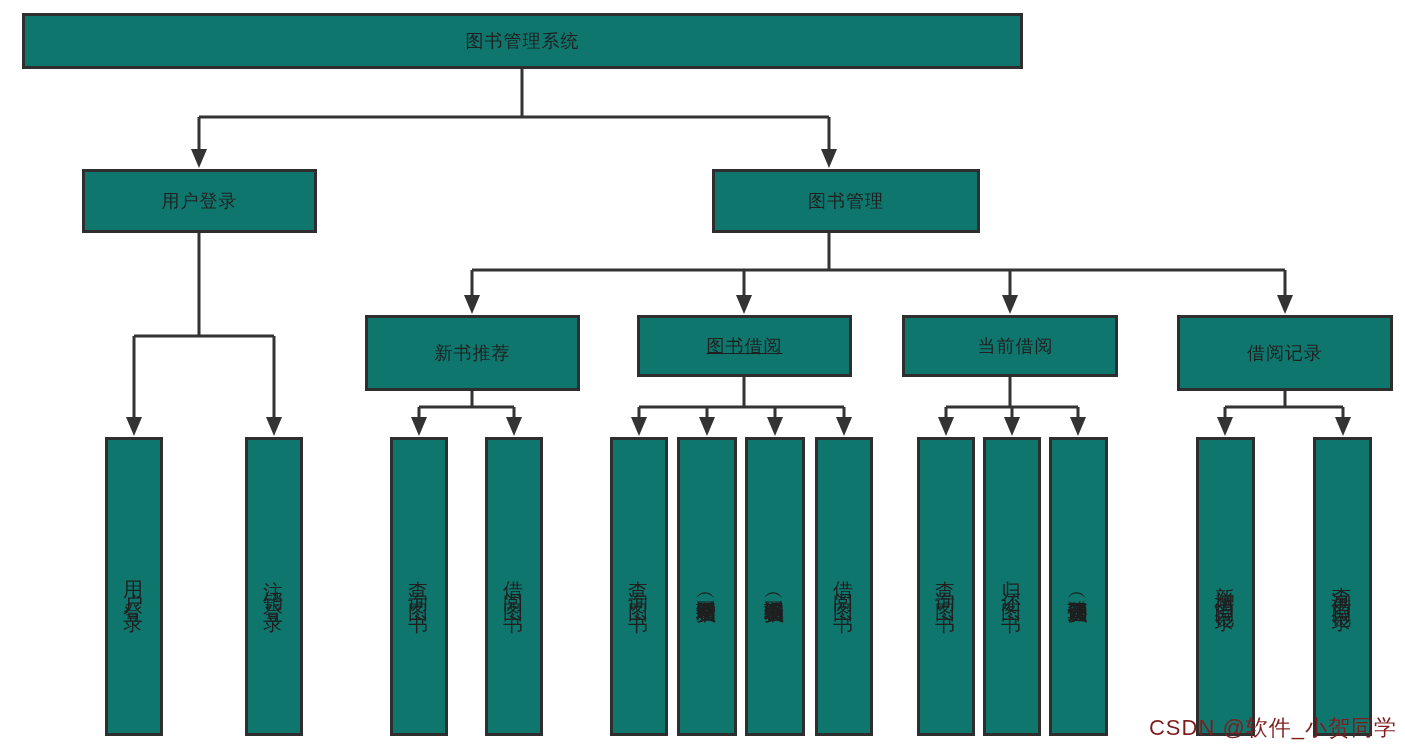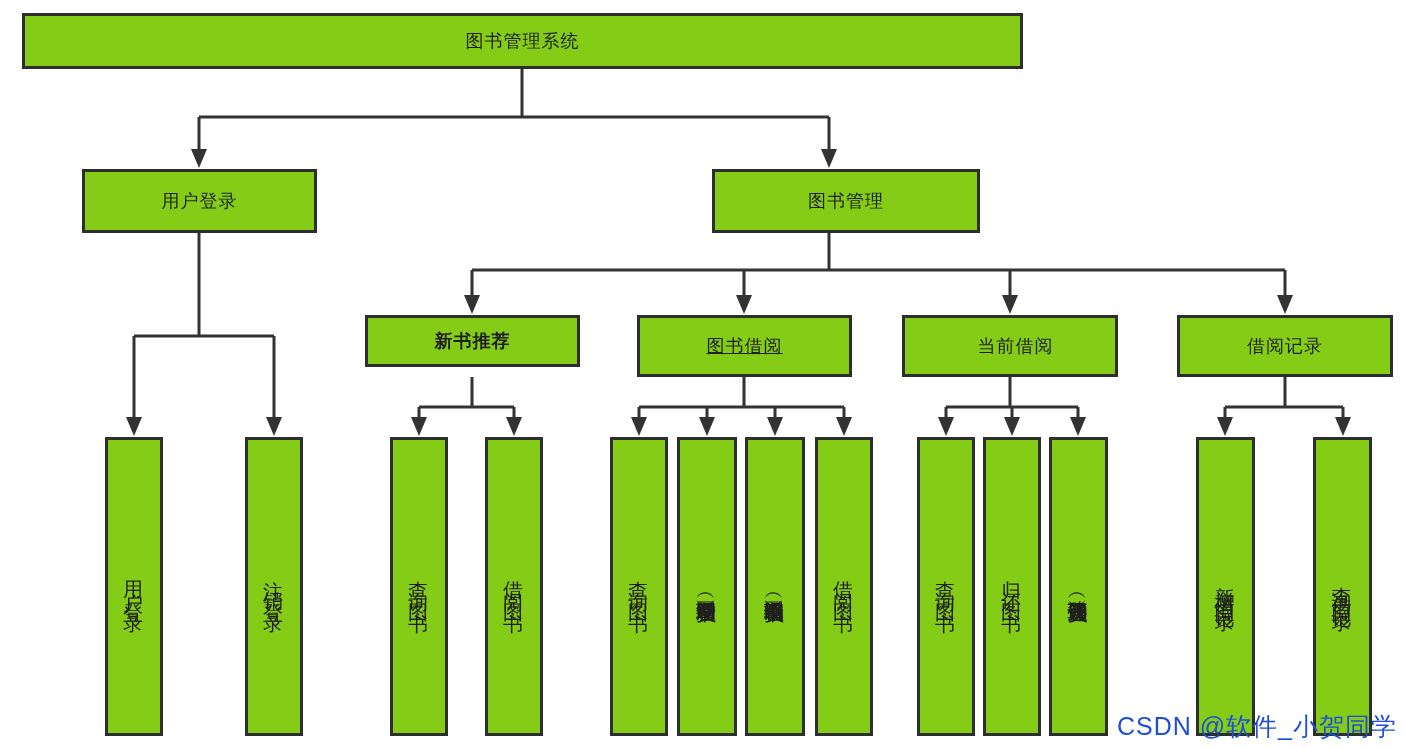--- a/index.html
+++ b/index.html
@@ -7,43 +7,43 @@
     position:relative;
     width:1405px;height:747px;
     background:#ffffff;
     font-family:"Liberation Sans","DejaVu Sans",sans-serif;
     overflow:hidden;
   }
   .wires{position:absolute;left:0;top:0;z-index:1;}
   .box{
     position:absolute;
     box-sizing:border-box;
-    background:#84cc16;
+    background:#0f766e;
     border:3px solid #2e2e2e;
     display:flex;align-items:center;justify-content:center;
     color:#1f1f1f;
     font-size:18px;
     letter-spacing:1px;
     z-index:2;
     text-align:center;
   }
   .leaf{
     writing-mode:vertical-rl;
     text-orientation:mixed;
     font-size:20px;
     top:437px;height:299px;
   }
   .sp4{letter-spacing:0.55em;}
   .sp6{letter-spacing:0.26em;}
   .sp9{letter-spacing:0.02em;}
   .watermark{
     position:absolute;
     right:8px;bottom:4px;
-    font-size:25px;
-    color:#1d4ed8;
+    font-size:22px;
+    color:#7f1d1d;
     letter-spacing:1px;
     z-index:3;
     white-space:nowrap;
   }
 </style>
 </head>
 <body>
 
 <div class="canvas">
 
@@ -85,24 +85,24 @@
       <polygon points="1217,417 1233,417 1225,436"></polygon>
       <polygon points="1335,417 1351,417 1343,436"></polygon>
     </g>
   </svg>
 
   <div class="box" style="left:22px;top:13px;width:1001px;height:56px;">图书管理系统</div>
 
   <div class="box" style="left:82px;top:169px;width:235px;height:64px;">用户登录</div>
   <div class="box" style="left:712px;top:169px;width:268px;height:64px;">图书管理</div>
 
-  <div class="box" style="left:365px;top:315px;width:215px;height:52px;font-weight:bold;">新书推荐</div>
+  <div class="box" style="left:365px;top:315px;width:215px;height:76px;">新书推荐</div>
   <div class="box" style="left:637px;top:315px;width:215px;height:62px;text-decoration:underline;">图书借阅</div>
   <div class="box" style="left:902px;top:315px;width:216px;height:62px;padding-left:11px;">当前借阅</div>
-  <div class="box" style="left:1177px;top:315px;width:216px;height:62px;">借阅记录</div>
+  <div class="box" style="left:1177px;top:315px;width:216px;height:76px;">借阅记录</div>
 
   <div class="box leaf sp4" style="left:105px;width:58px;">用户登录</div>
   <div class="box leaf sp4" style="left:245px;width:58px;">注销登录</div>
 
   <div class="box leaf sp4" style="left:390px;width:58px;">查询图书</div>
   <div class="box leaf sp4" style="left:485px;width:58px;">借阅图书</div>
 
   <div class="box leaf sp4" style="left:610px;width:58px;">查询图书</div>
   <div class="box leaf sp9" style="left:677px;width:60px;">新增图书（管理员）</div>
   <div class="box leaf sp9" style="left:745px;width:60px;">编辑图书（管理员）</div>

